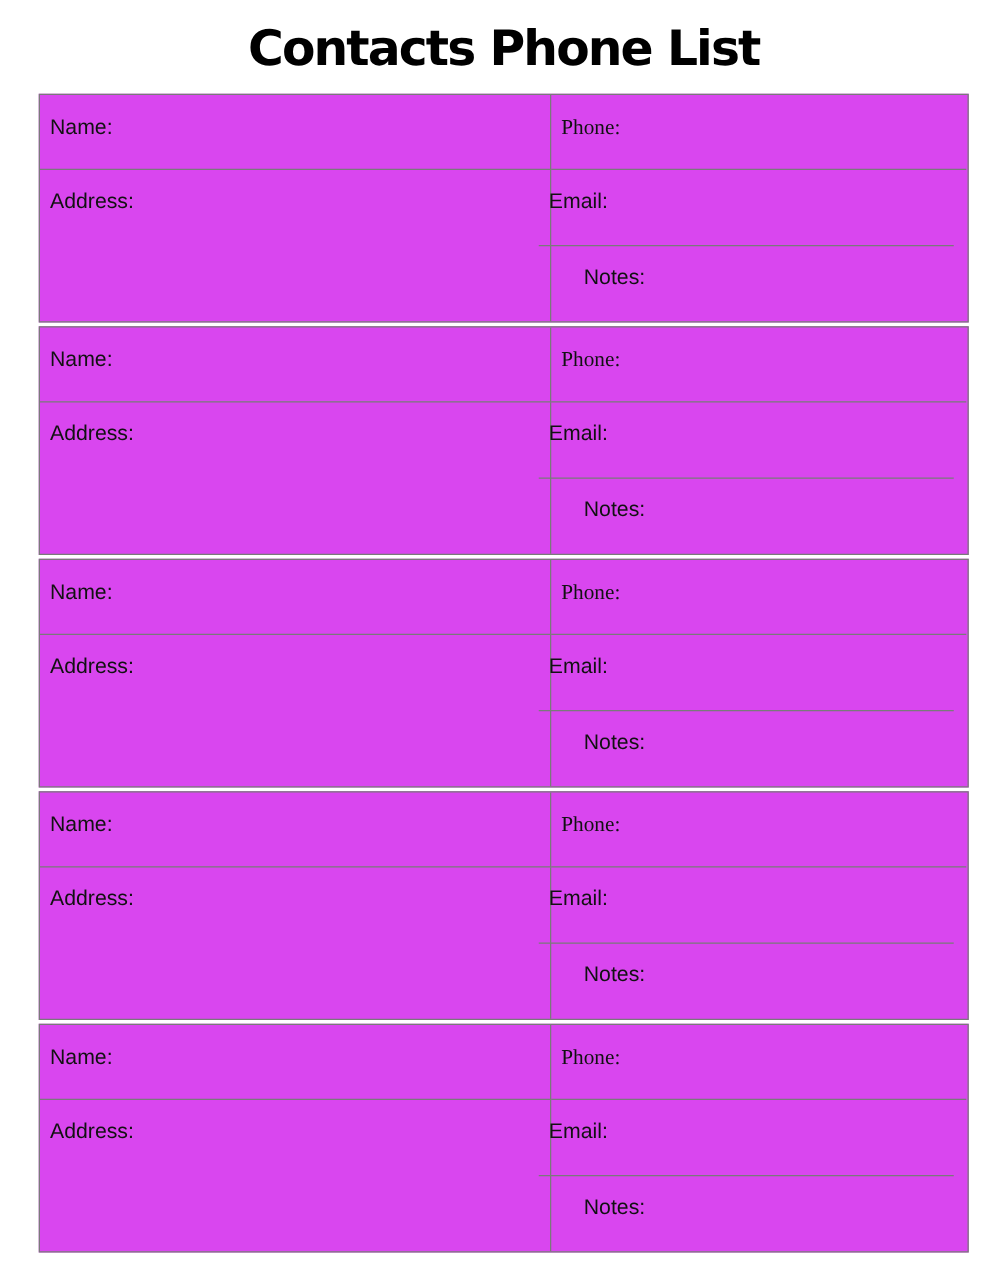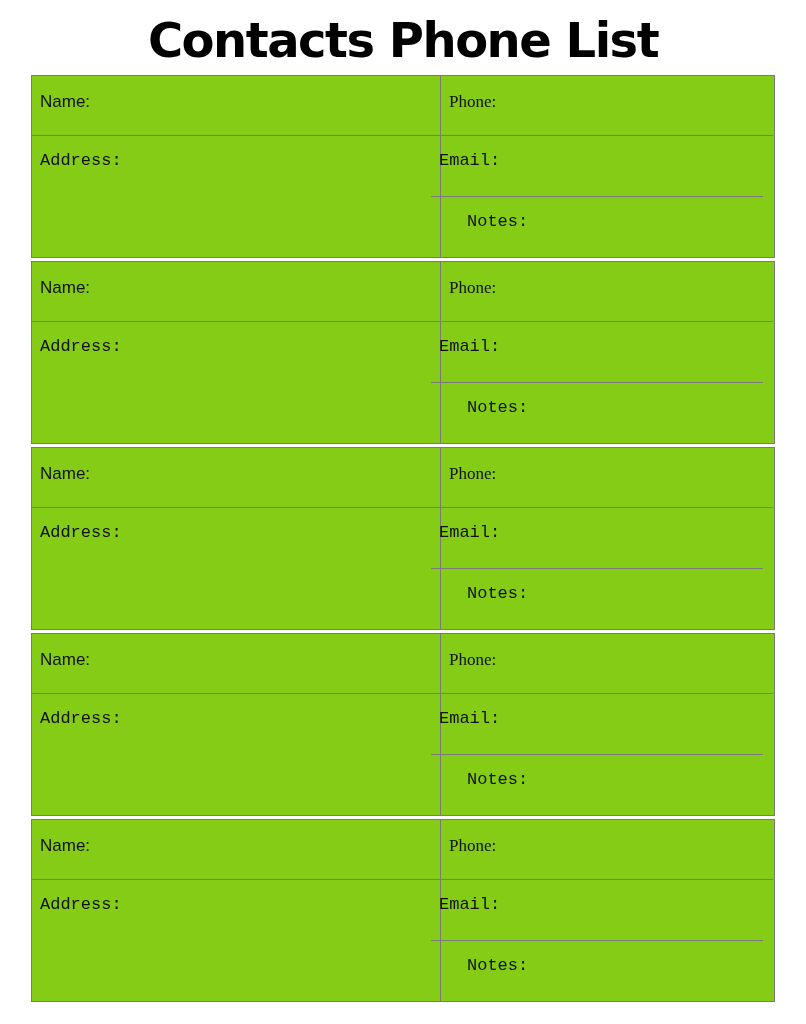--- a/index.html
+++ b/index.html
@@ -1,35 +1,35 @@
 <!DOCTYPE html>
 <html><head>
   <meta charset="utf-8">
   <style>
     * { box-sizing: border-box; margin: 0; padding: 0; }
     html, body { width: 806px; height: 1024px; background: #ffffff; overflow: hidden; }
     body { position: relative; font-family: "Liberation Sans", sans-serif; color: #111; }
     .title {
       position: absolute; left: 0; top: 14px; width: 806px; text-align: center;
-      font-family: "DejaVu Sans", sans-serif; font-weight: bold; font-size: 48px;
+      font-family: "DejaVu Sans", sans-serif; font-weight: bold; font-size: 39px;
       letter-spacing: -1.5px; color: #000; line-height: 52px;
     }
     .cards { position: absolute; left: 31px; top: 75px; width: 744px; }
     .card {
       position: relative; width: 744px; height: 183px; border: 1.5px solid #7a7a7a;
-      margin-bottom: 3px; background: #84cc16;
+      margin-bottom: 3px; background: #d946ef;
     }
     .cell { position: absolute; }
     .cell .lbl { position: absolute; left: 8px; top: 16px; font-size: 17px; color: #111; }
     .name { left: 0; top: 0; width: 409px; height: 60px; border-right: 1.5px solid #7a7a7a; border-bottom: 1.5px solid #7a7a7a; }
     .address { left: 0; top: 60px; width: 409px; height: 121px; border-right: 1.5px solid #7a7a7a; }
     .phone { left: 409px; top: 0; width: 332px; height: 60px; border-bottom: 1.5px solid #7a7a7a; font-family: Liberation Serif, serif; }
     .email { left: 399px; top: 60px; width: 332px; height: 61px; border-bottom: 1.5px solid #7a7a7a; }
     .notes { left: 427px; top: 121px; width: 332px; height: 60px; }
-    .address .lbl, .email .lbl, .notes .lbl { top: 15px; font-family: Liberation Mono, monospace; }
+    .address .lbl, .email .lbl, .notes .lbl { top: 15px; }
   </style>
 </head>
 <body>
 
 <h1 class="title">Contacts Phone List</h1>
 
 <div class="cards" id="cards">
   <div class="card">
     <div class="cell name">
       <span class="lbl">Name:</span>

